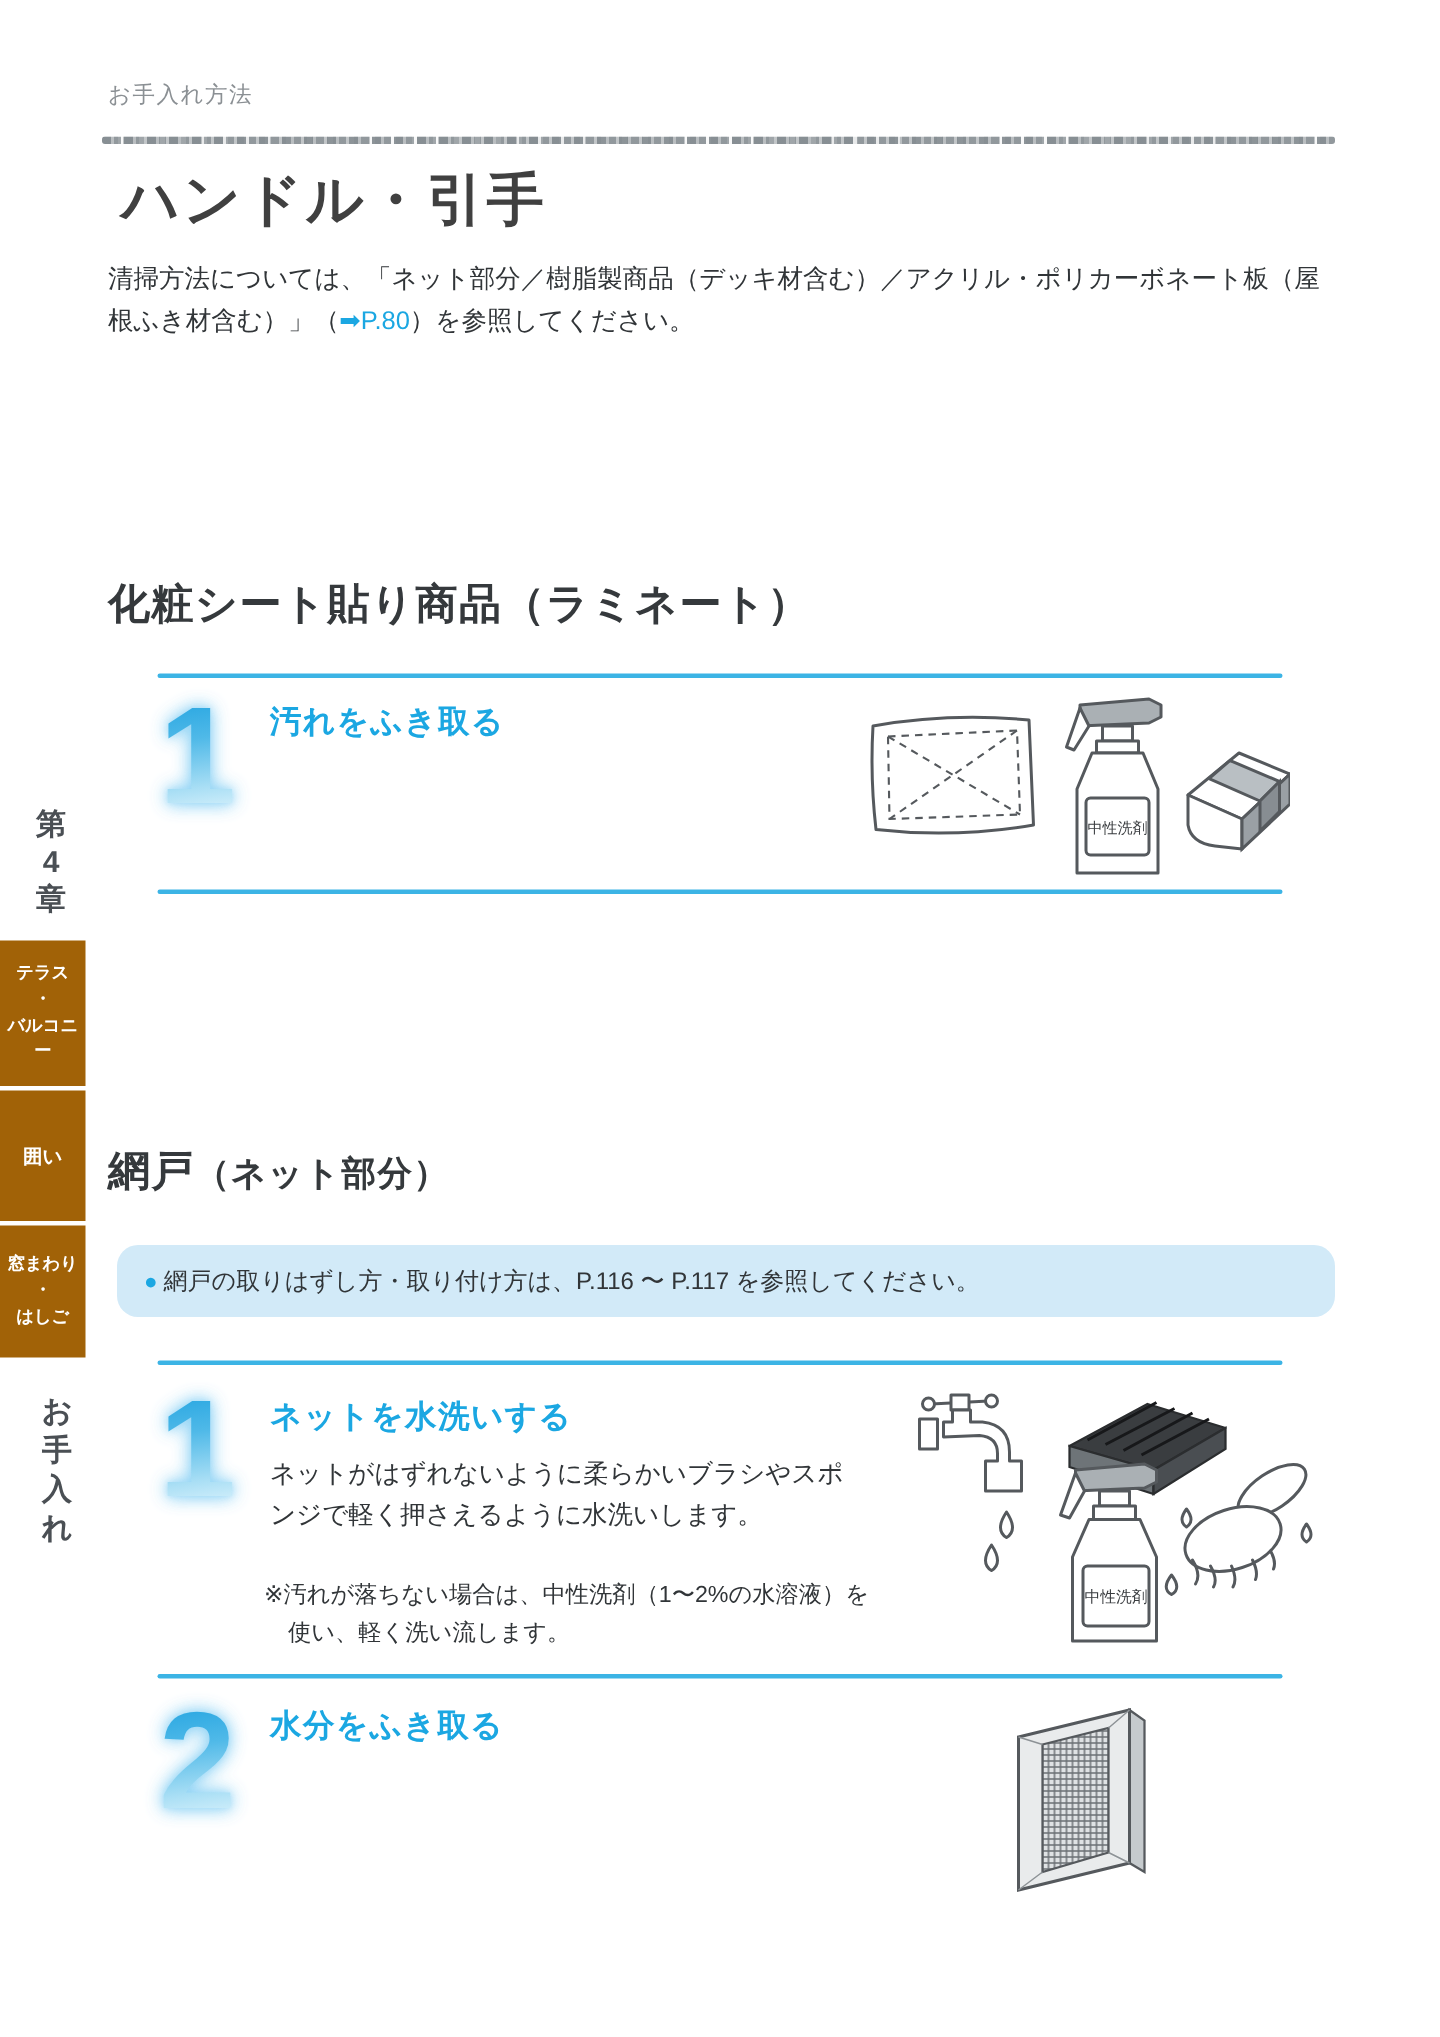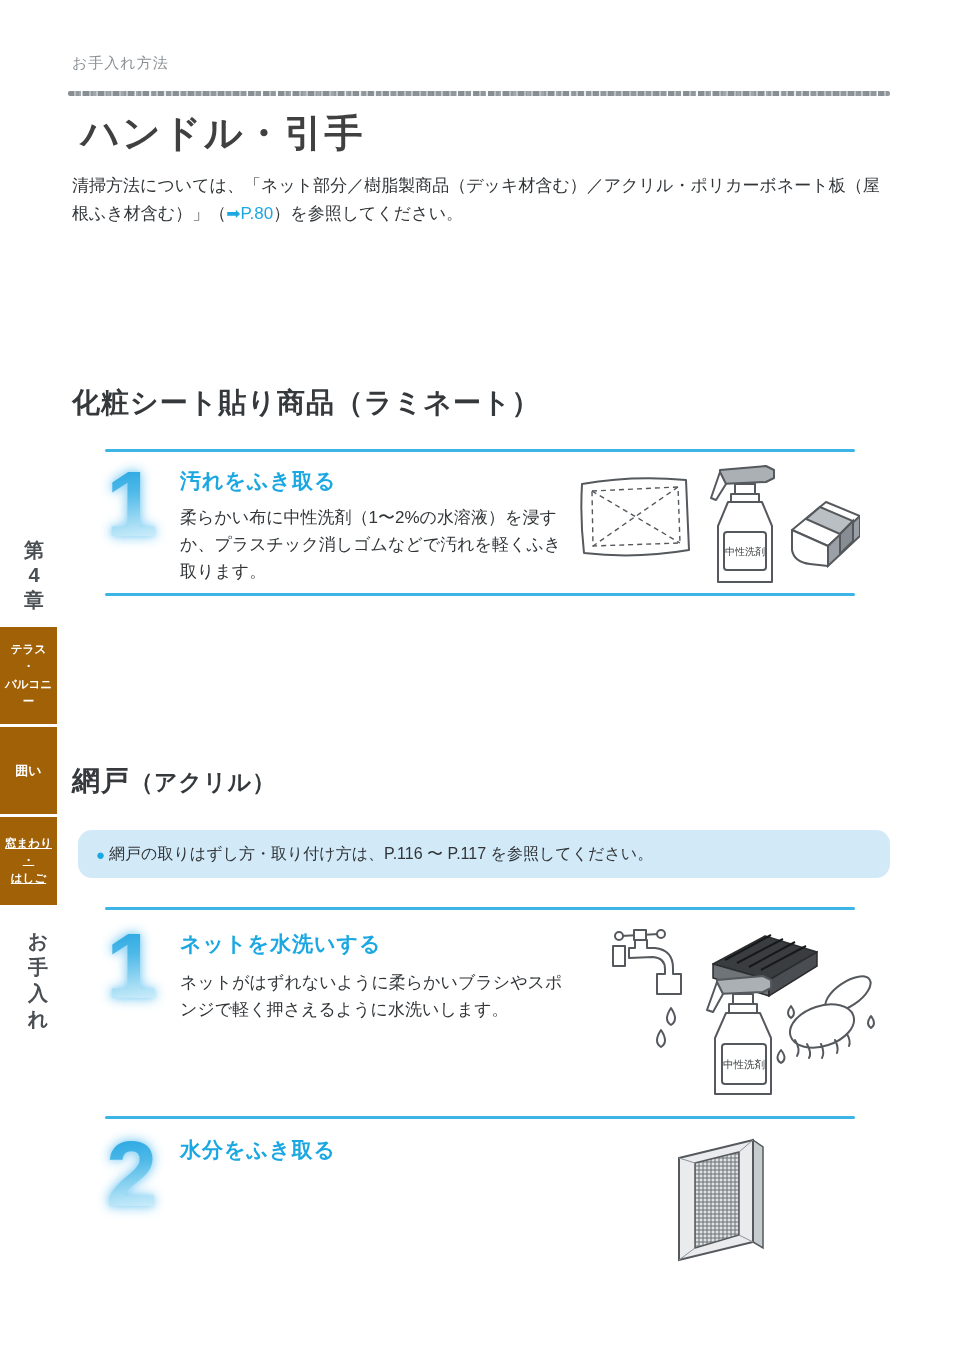--- a/index.html
+++ b/index.html
@@ -41,21 +41,21 @@
   .info-bullet { color:#1ba7e2; font-size:15px; margin-right:4px; }
   .info-text { font-size:16px; color:#313538; }
 
   .chapter-label { position:absolute; left:14px; top:538px; width:40px; text-align:center;
     font-size:20px; font-weight:bold; color:#4a4f54; line-height:1.25; white-space:pre-line; }
   .side-tab { position:absolute; left:0; width:57px; background:#a16207; color:#ffffff;
     display:flex; align-items:center; justify-content:center; text-align:center;
     font-size:11.5px; font-weight:bold; line-height:1.5; white-space:pre-line; }
   .tab-terrace { top:627px; height:97px; }
   .tab-kakoi   { top:727px; height:87px; font-size:13px; }
-  .tab-mado    { top:817px; height:88px;text-decoration:underline; }
+  .tab-mado    { top:817px; height:88px; }
   .side-footer { position:absolute; left:18px; top:928px; width:40px; text-align:center;
     font-size:20px; font-weight:bold; color:#4a4f54; line-height:1.3; white-space:pre-line; }
 
   .illust { position:absolute; }
   .page-number { position:absolute; left:24px; top:1303px; font-size:24px; font-weight:bold; color:#0f766e; letter-spacing:1px; }
 
   svg .ln { fill:none; stroke:#55595d; stroke-width:2; stroke-linejoin:round; stroke-linecap:round; }
   svg .ln-w { fill:#ffffff; stroke:#55595d; stroke-width:2; stroke-linejoin:round; }
   svg .dash { fill:none; stroke:#55595d; stroke-width:1.4; stroke-dasharray:5 4; }
   svg .gray { fill:#aab0b4; stroke:#55595d; stroke-width:2; stroke-linejoin:round; }
@@ -87,21 +87,20 @@
 手
 入
 れ</div>
 
   <h2 class="section-heading" style="left:72px; top:384px;"><span class="h-main">化粧シート貼り商品（ラミネート）</span></h2>
 
   <div class="rule" style="top:449px;"></div>
 
   <div class="step-num" style="left:106px; top:458px;">1</div>
   <div class="step-title" style="left:180px; top:467px;text-align:right;">汚れをふき取る</div>
-  <div class="step-body" style="left:180px; top:505px; width:392px;">柔らかい布に中性洗剤（1〜2%の水溶液）を浸すか、プラスチック消しゴムなどで汚れを軽くふき取ります。</div>
 
   <svg class="illust" style="left:568px; top:458px;" width="292" height="130" viewBox="0 0 292 130">
     <g>
       <path class="ln-w" d="M14,26 Q65,17 118,22 L121,92 Q68,101 16,95 Q12,60 14,26 Z"></path>
       <path class="dash" d="M24,33 L110,29 L112,85 L25,88 Z"></path>
       <path class="dash" d="M24,33 L112,85 M110,29 L25,88"></path>
     </g>
     <g>
       <path class="gray" d="M152,12 L198,8 L206,12 L206,20 L198,24 L152,26 Z"></path>
       <path class="ln-w" d="M152,14 L143,40 L148,42 L158,26 Z"></path>
@@ -115,32 +114,33 @@
       <path class="ln-w" d="M224,72 L258,44 L292,58 L260,88 Z"></path>
       <path d="M238,61 L252,49 L285,63 L272,76 Z" fill="#b9bfc3" stroke="#55595d" stroke-width="2"></path>
       <path class="ln-w" d="M224,72 L224,92 Q226,104 242,106 L260,108 L260,88 Z"></path>
       <path d="M260,88 L292,58 L292,78 L260,108 Z" fill="#9aa0a5" stroke="#55595d" stroke-width="2"></path>
       <path d="M272,76 L285,63 L285,83 L272,96 Z" fill="#878d92" stroke="#55595d" stroke-width="2"></path>
     </g>
   </svg>
 
   <div class="rule" style="top:593px;"></div>
 
-  <h2 class="section-heading" style="left:72px; top:762px;"><span class="h-main">網戸</span><span class="h-sub">（アクリル）</span></h2>
+  <h2 class="section-heading" style="left:72px; top:762px;"><span class="h-main">網戸</span><span class="h-sub">（ネット部分）</span></h2>
 
   <div class="info-box">
     <span class="info-bullet">●</span>
     <span class="info-text">網戸の取りはずし方・取り付け方は、P.116 〜 P.117 を参照してください。</span>
   </div>
 
   <div class="rule" style="top:907px;"></div>
 
   <div class="step-num" style="left:106px; top:920px;">1</div>
   <div class="step-title" style="left:180px; top:930px;">ネットを水洗いする</div>
   <div class="step-body" style="left:180px; top:970px; width:398px;">ネットがはずれないように柔らかいブラシやスポンジで軽く押さえるように水洗いします。</div>
+  <div class="step-note" style="left:176px; top:1052px; width:410px;">※汚れが落ちない場合は、中性洗剤（1〜2%の水溶液）を使い、軽く洗い流します。</div>
 
   <svg class="illust" style="left:585px; top:922px;" width="295" height="178" viewBox="0 0 295 178">
     <g>
       <path class="ln" d="M36,14 L74,12"></path>
       <circle class="ln-w" cx="34" cy="14" r="4"></circle>
       <circle class="ln-w" cx="76" cy="12" r="4"></circle>
       <rect class="ln-w" x="49" y="8" width="12" height="10"></rect>
       <path class="ln-w" d="M50,18 L62,18 L62,26 L70,26 Q88,28 88,46 L88,52 L96,52 L96,72 L72,72 L72,52 L80,52 L80,47 Q80,36 68,35 L44,36 L44,26 L50,26 Z"></path>
       <rect class="ln-w" x="28" y="24" width="12" height="20"></rect>
       <path class="ln-w" d="M86,86 q8,12 0,17 q-8,-5 0,-17 Z"></path>

